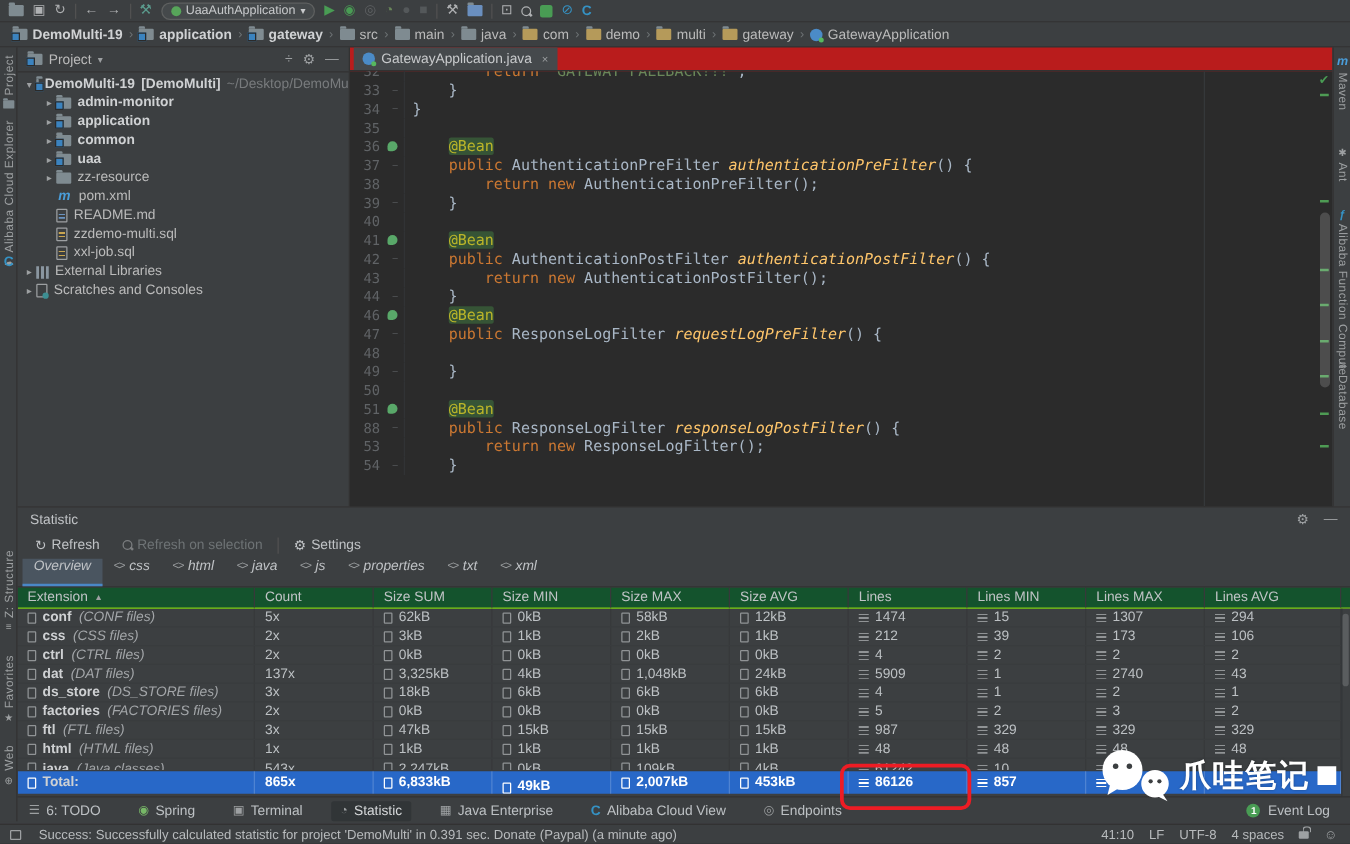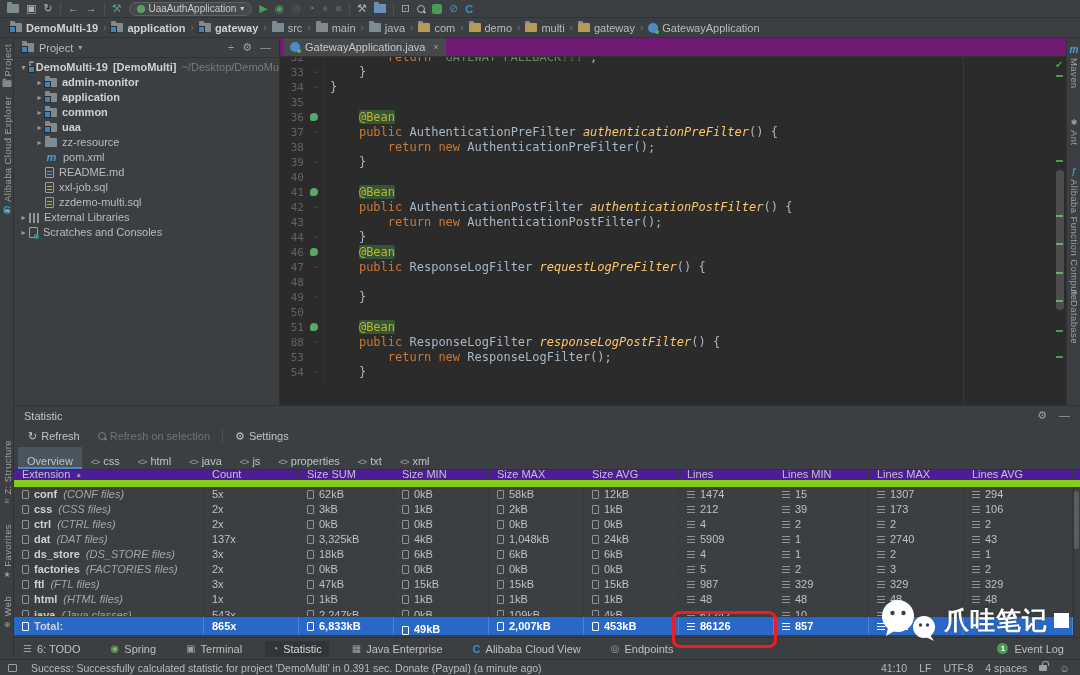--- a/index.html
+++ b/index.html
@@ -60,21 +60,21 @@
            background:linear-gradient(#3c3f41,#3c3f41);}
   .page-ic:before{content:"";position:absolute;left:1px;top:2px;width:5px;height:5px;
            background:repeating-linear-gradient(0deg,#6a93c0 0 1px,transparent 1px 3px);}
   .page-ic.sql:before{background:repeating-linear-gradient(0deg,#c9a550 0 1px,transparent 1px 3px);}
   .lib-ic{width:10px;height:10px;background:repeating-linear-gradient(90deg,#8a96a0 0 2px,transparent 2px 4px);flex:none;}
   .scr-ic{position:relative;width:9px;height:11px;border:1px solid #9da0a2;border-radius:1px;flex:none;}
   .scr-ic:after{content:"";position:absolute;right:-2px;bottom:-2px;width:5px;height:5px;border-radius:50%;background:#3d8f93;}
 
   
   .editor{flex:1;display:flex;flex-direction:column;background:#2b2b2b;min-width:0;}
-  .tabbar{height:19px;background:#701a75;border-bottom:1px solid #323232;display:flex;align-items:flex-end;padding-left:3px;}
+  .tabbar{height:19px;background:#b91c1c;border-bottom:1px solid #323232;display:flex;align-items:flex-end;padding-left:3px;}
   .etab{height:18px;display:flex;align-items:center;gap:5px;background:#45494c;padding:0 7px;font-size:11px;color:#c8cacc;}
   .etab .x{color:#9da0a2;font-size:9px;margin-left:3px;}
   .codewrap{position:relative;flex:1;overflow:hidden;}
   #code{margin-top:-7px;font-family:"DejaVu Sans Mono","Liberation Mono",monospace;font-size:12px;}
   .cl{height:15px;line-height:15px;display:flex;white-space:pre;}
   .cl .ln{width:28px;flex:none;text-align:right;color:#606366;font-size:11px;padding-right:4px;}
   .cl .gi{width:16px;flex:none;position:relative;border-right:1px solid #313335;}
   .bean-ic{position:absolute;left:2px;top:3px;width:8px;height:8px;border-radius:50% 50% 50% 2px;background:#59a869;}
   .fold-m{position:absolute;right:3px;top:4px;width:6px;height:6px;color:#5f6366;font-size:7px;line-height:6px;}
   .cl .ct{padding-left:6px;color:#a9b7c6;}
@@ -90,25 +90,25 @@
 
   
   .stat{margin-left:14px;width:1066px;height:232px;background:#3c3f41;display:flex;flex-direction:column;border-top:1px solid #323232;}
   .stitle{height:19px;display:flex;align-items:center;padding:0 10px;font-size:11px;color:#c0c3c6;}
   .stitle .sp{margin-left:auto;display:flex;gap:12px;color:#9da0a2;}
   .sactions{height:22px;display:flex;align-items:center;gap:6px;padding:0 8px;font-size:11px;}
   .sbtn{display:flex;align-items:center;gap:4px;padding:1px 6px;color:#c0c3c6;}
   .sbtn.dis{color:#6e7375;}
   .sdiv{width:1px;height:13px;background:#515151;}
   .stabs{height:23px;display:flex;align-items:stretch;padding:0 4px;font-size:11px;border-bottom:1px solid #323232;}
-  .stab{display:flex;align-items:flex-end;gap:4px;padding:0 9px;border-bottom:2px solid transparent;color:#c0c3c6;}
+  .stab{display:flex;align-items:flex-start;gap:4px;padding:0 9px;border-bottom:2px solid transparent;color:#c0c3c6;font-style:italic;}
   .stab.sel{background:#4a5560;border-bottom-color:#4a88c7;}
   .stab .ang{color:#9da0a2;font-size:9px;letter-spacing:-1px;}
   .stable{position:relative;flex:1;font-size:11px;overflow:hidden;}
-  .hrow{height:17px;display:flex;background:#4c1d95;border-bottom:7px solid #84cc16;color:#c0c3c6;align-items:flex-end;}
+  .hrow{height:17px;display:flex;background:#14532d;border-bottom:1px solid #84cc16;color:#c0c3c6;}
   .hcell{display:flex;align-items:center;padding-left:8px;border-right:1px solid #37393b;flex:none;}
   .hcell .sort{font-size:7px;margin-left:5px;color:#9da0a2;}
   .drow{height:15px;display:flex;align-items:center;border-bottom:1px solid #393c3e;color:#bdc1c4;}
   .drow.clip{height:10px;overflow:hidden;align-items:flex-start;}
   .drow.clip .dcell{height:15px;align-items:center;}
   .dcell{display:flex;align-items:center;padding-left:8px;border-right:1px solid #37393b;flex:none;height:100%;white-space:nowrap;overflow:hidden;}
   .extb{font-weight:bold;color:#cfd1d3;margin-right:6px;}
   .extd{font-style:italic;color:#a3a6a9;}
   .fic{width:7px;height:9px;border:1px solid #9fa2a4;border-radius:1px;margin-right:5px;flex:none;opacity:.85;}
   .lic{width:8px;height:8px;background:repeating-linear-gradient(0deg,#9fa2a4 0 1px,transparent 1px 3px);margin-right:5px;flex:none;opacity:.85;}
@@ -312,26 +312,26 @@
             <span class="lbl">pom.xml</span>
           </div>
           <div class="trow" style="padding-left: 20px;">
             <span class="arr"></span>
             <span class="page-ic"></span>
             <span class="lbl">README.md</span>
           </div>
           <div class="trow" style="padding-left: 20px;">
             <span class="arr"></span>
             <span class="page-ic sql"></span>
-            <span class="lbl">xxl-job.sql</span>
+            <span class="lbl">zzdemo-multi.sql</span>
           </div>
           <div class="trow" style="padding-left: 20px;">
             <span class="arr"></span>
             <span class="page-ic sql"></span>
-            <span class="lbl">zzdemo-multi.sql</span>
+            <span class="lbl">xxl-job.sql</span>
           </div>
           <div class="trow" style="padding-left: 4px;">
             <span class="arr">▸</span>
             <span class="lib-ic"></span>
             <span class="lbl">External Libraries</span>
           </div>
           <div class="trow" style="padding-left: 4px;">
             <span class="arr">▸</span>
             <span class="scr-ic"></span>
             <span class="lbl">Scratches and Consoles</span>

